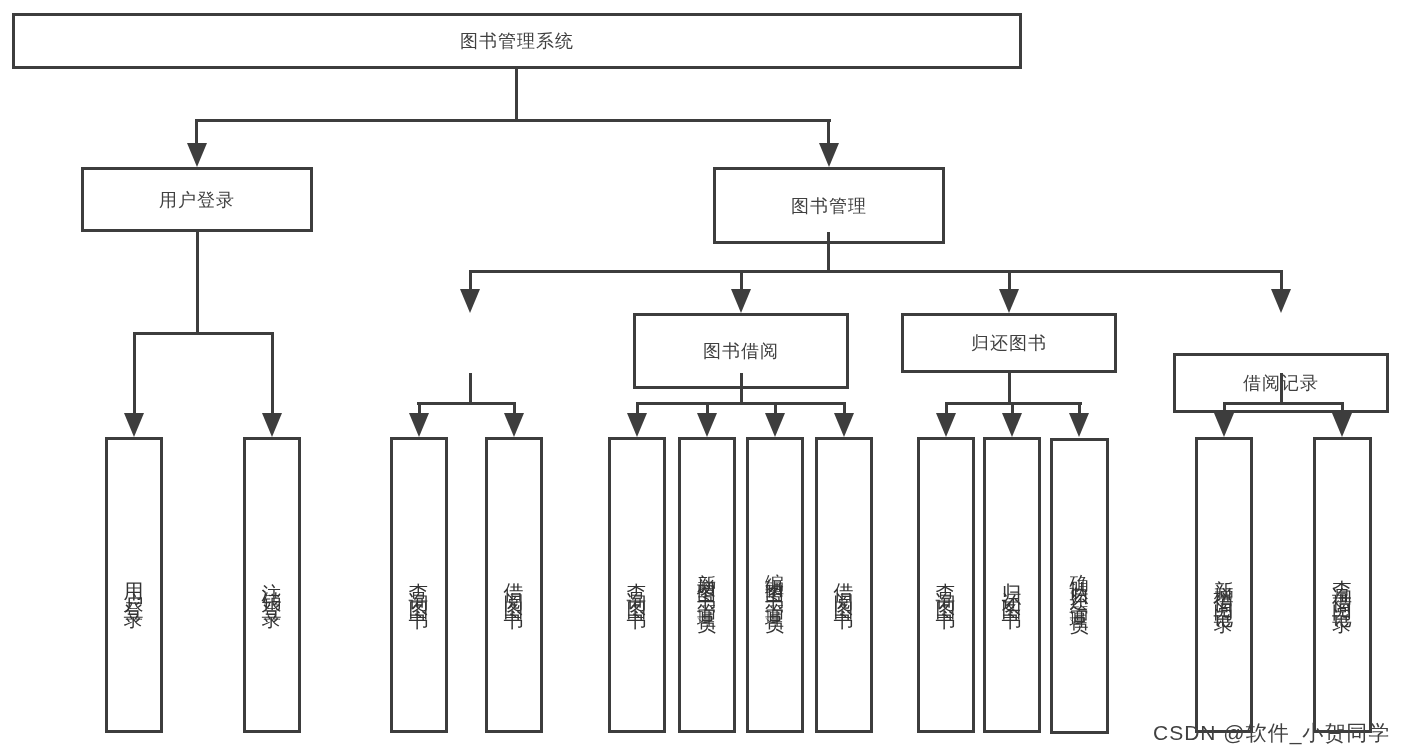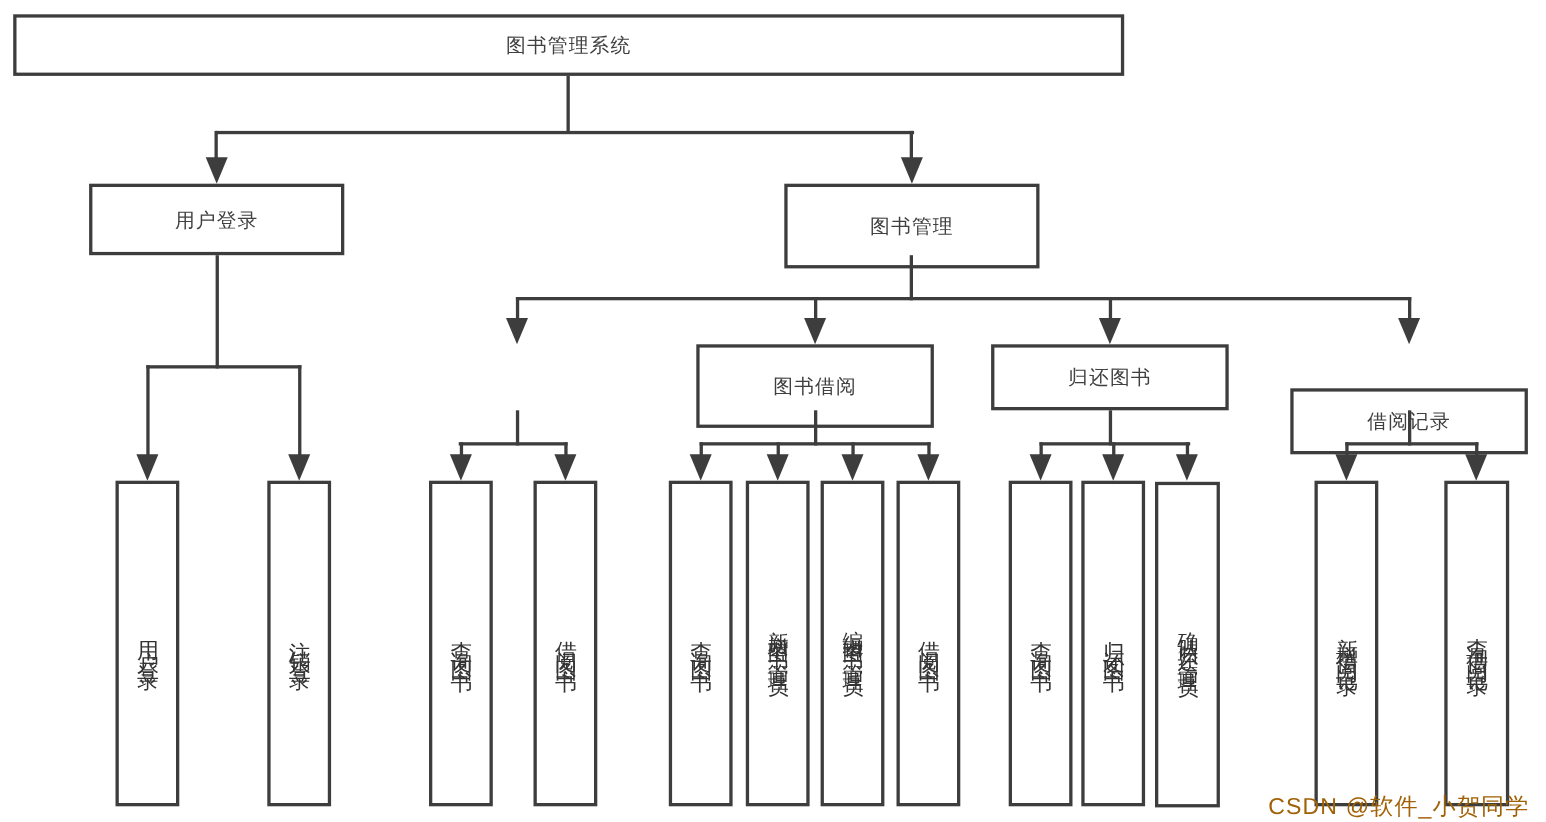--- a/index.html
+++ b/index.html
@@ -21,21 +21,21 @@
     white-space:nowrap;
   }
   .line { position:absolute; background:#3d3d3d; }
   .arrow {
     position:absolute; width:0; height:0;
     border-left:10px solid transparent; border-right:10px solid transparent;
     border-top:24px solid #3d3d3d;
   }
   .watermark {
     position:absolute; left:1153px; top:719px;
-    font-size:21px; color:#a16207; letter-spacing:1px; white-space:nowrap;
+    font-size:21px; color:#404040; letter-spacing:1px; white-space:nowrap;
     z-index:5;
   }
 </style>
 </head>
 <body>
 
 <div id="canvas">
 
   <div class="box" style="left:12px; top:13px; width:1010px; height:56px;">
     <span class="hlabel root-label">图书管理系统</span>

